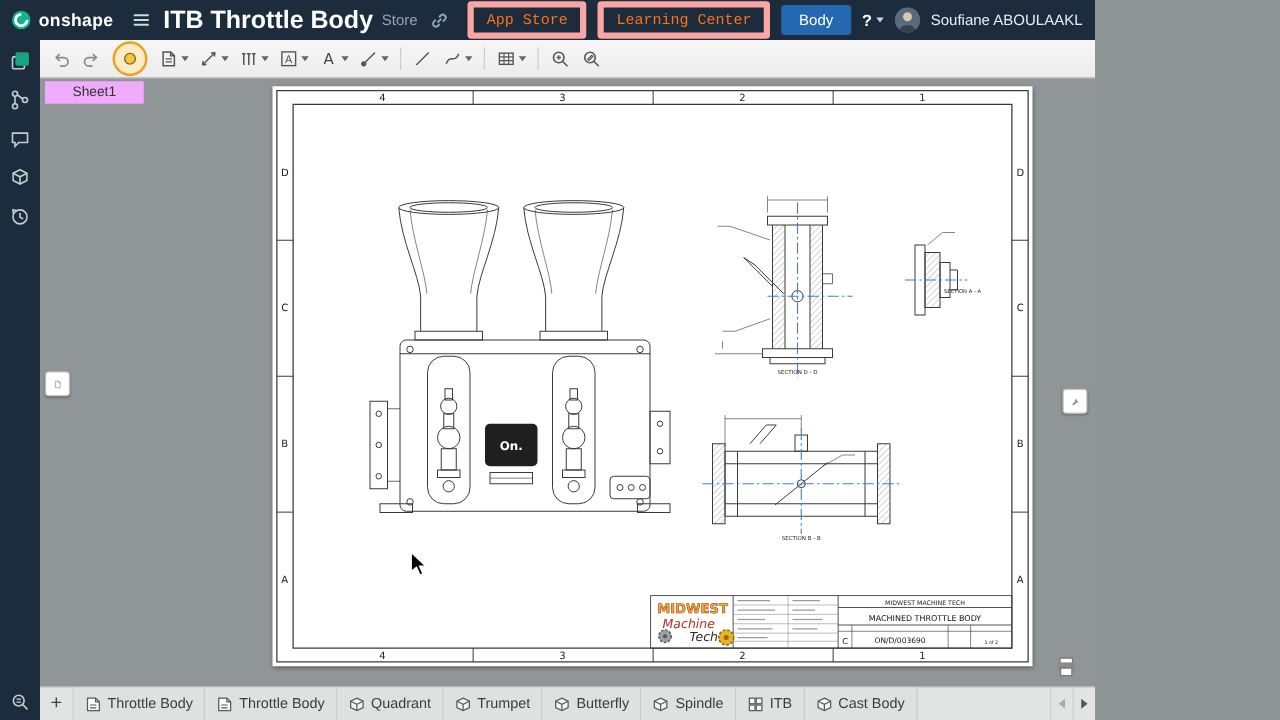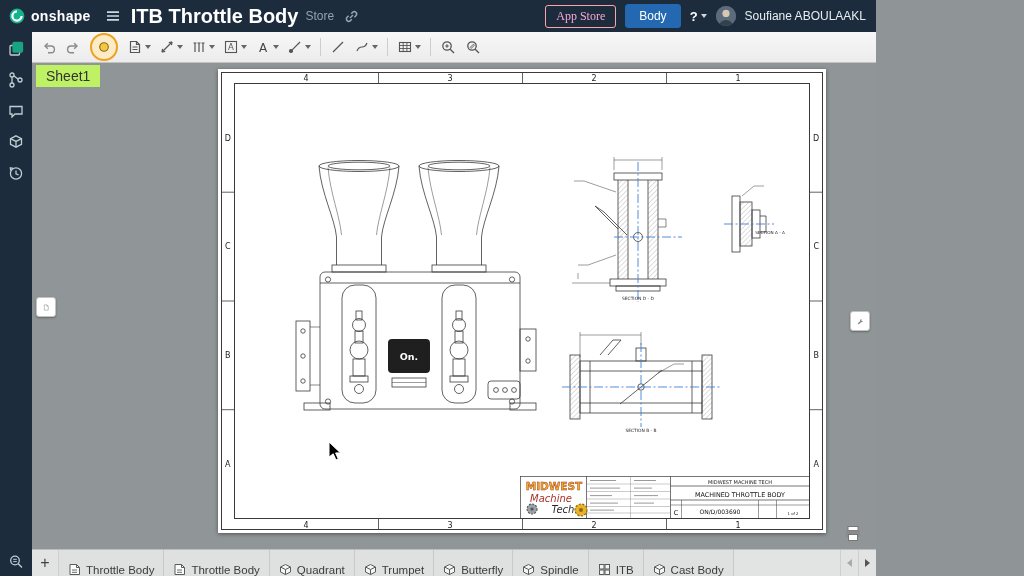--- a/index.html
+++ b/index.html
@@ -9,22 +9,22 @@
   
   .topbar{height:32px;background:#1c2c3d;display:flex;align-items:center;
     padding:0 10px 0 8px;flex:none;}
   .logo{display:flex;align-items:center;gap:5px;}
   .logo-word{color:#fff;font-size:14px;font-weight:600;letter-spacing:.3px;}
   .burger{margin-left:14px;cursor:pointer;display:flex;}
   .doc-title{color:#fff;font-size:20px;font-weight:bold;margin-left:10px;white-space:nowrap;}
   .workspace{color:#93a2b0;font-size:12px;margin-left:7px;}
   .linkicon{margin-left:10px;display:flex;}
   .top-right{margin-left:auto;display:flex;align-items:center;gap:9px;}
-  .ghost-btn{border:1px solid #fca5a5;background:transparent;color:#f9a8d4;
-    font-size:12px;padding:3px 10px;border-radius:3px;font-family:Liberation Serif, serif;cursor:pointer;white-space:nowrap;}
+  .ghost-btn{border:5px solid #fca5a5;background:transparent;color:#f97316;
+    font-size:12px;padding:3px 10px;border-radius:3px;font-family:Liberation Mono, monospace;cursor:pointer;white-space:nowrap;}
   .share-btn{background:#2368b0;border:1px solid #2368b0;color:#fff;font-size:12px;
     padding:4px 13px;border-radius:3px;font-family:inherit;cursor:pointer;}
   .help{display:flex;align-items:center;gap:3px;color:#fff;font-size:13px;font-weight:bold;cursor:pointer;}
   .caret-light{width:0;height:0;border-left:3.5px solid transparent;border-right:3.5px solid transparent;border-top:4px solid #cfd6dc;}
   .avatar{width:20px;height:20px;border-radius:50%;overflow:hidden;background:#5b6b7c;flex:none;}
   .username{color:#e8edf2;font-size:12px;white-space:nowrap;}
 
   
   .content{display:flex;height:544px;flex:none;}
   .rail{width:32px;background:#1c2c3d;display:flex;flex-direction:column;align-items:center;
@@ -39,37 +39,37 @@
   .tb{height:24px;display:flex;align-items:center;justify-content:center;border-radius:3px;
     padding:0 3px;cursor:pointer;}
   .caret-dark{width:0;height:0;border-left:3.5px solid transparent;border-right:3.5px solid transparent;
     border-top:4px solid #666;margin-left:2px;}
   .tb-sep{width:1px;height:18px;background:#cdcdcd;margin:0 4px;flex:none;}
   .tb-highlight{width:24px;height:24px;border-radius:50%;border:2.5px solid #eda21e;
     background:#fdeac6;display:flex;align-items:center;justify-content:center;margin:0 4px;cursor:pointer;}
 
   
   .canvas{flex:1;position:relative;background:#909597;overflow:hidden;}
-  .sheet-tab{position:absolute;left:4px;top:2px;background:#bef264;color:#333;
-    font-size:14px;padding:3px 10px;z-index:6;cursor:pointer;}
+  .sheet-tab{position:absolute;left:4px;top:2px;background:#f0abfc;color:#333;
+    font-size:11px;padding:3px 22px;z-index:6;cursor:pointer;}
   .sheet{position:absolute;left:186px;top:6px;width:608px;height:464px;background:#fff;
     box-shadow:0 1px 4px rgba(0,0,0,.45);}
   .fbtn{position:absolute;width:20px;height:20px;background:#fff;border:1px solid #c3c3c3;
     border-radius:3px;display:flex;align-items:center;justify-content:center;
     box-shadow:0 1px 2px rgba(0,0,0,.3);cursor:pointer;z-index:7;}
   .printer{position:absolute;right:14px;top:462px;cursor:pointer;z-index:7;display:flex;}
   .cursor{position:absolute;left:296px;top:378px;z-index:9;}
 
   
   .tabbar{height:26px;background:#e2e3e3;border-top:1px solid #bdbdbd;display:flex;
     align-items:stretch;flex:none;min-width:0;}
   .add-btn{width:26px;display:flex;align-items:center;justify-content:center;color:#444;
     font-size:16px;border-right:1px solid #cfcfcf;cursor:pointer;flex:none;}
   .tabs{flex:1;display:flex;overflow:hidden;min-width:0;}
-  .tab{display:flex;align-items:flex-end;gap:5px;padding:0 9px;border-right:1px solid #c9c9c9;
+  .tab{display:flex;align-items:center;gap:5px;padding:0 9px;border-right:1px solid #c9c9c9;
     font-size:11.5px;color:#3c3c3c;background:#dfe0e0;white-space:nowrap;cursor:pointer;flex:none;}
   .tab.active{background:#fff;box-shadow:inset 0 -2px 0 #2f7bc4;color:#111;}
   .tab-nav{width:17px;display:flex;align-items:center;justify-content:center;
     border-left:1px solid #cfcfcf;cursor:pointer;flex:none;}
   .chev-r{width:0;height:0;border-top:4.5px solid transparent;border-bottom:4.5px solid transparent;border-left:5.5px solid #555;}
   .chev-l{width:0;height:0;border-top:4.5px solid transparent;border-bottom:4.5px solid transparent;border-right:5.5px solid #aaa;}
 
   svg{display:block;}
   svg text{font-family:"DejaVu Sans",sans-serif;}
 </style>
@@ -95,20 +95,21 @@
     <span class="workspace">Store</span>
     <span class="linkicon">
       <svg width="15" height="15" viewBox="0 0 15 15" fill="none" stroke="#93a4b3" stroke-width="1.5">
         <path d="M6 9 L9 6"></path>
         <path d="M7.2 4.8 8.6 3.4 a2.3 2.3 0 0 1 3.3 3.3 L10.4 8.2"></path>
         <path d="M7.8 10.2 6.4 11.6 a2.3 2.3 0 0 1 -3.3 -3.3 L4.6 6.8"></path>
       </svg>
     </span>
     <div class="top-right">
       <button class="ghost-btn">App Store</button>
+      <button class="ghost-btn">Learning Center</button>
       <button class="share-btn">Body</button>
       <div class="help">
         <span>?</span>
         <span class="caret-light"></span>
       </div>
       <div class="avatar">
         <svg width="20" height="20" viewBox="0 0 20 20">
           <rect width="20" height="20" fill="#5b6b7c"></rect>
           <circle cx="10" cy="7.4" r="3.6" fill="#d8c7b2"></circle>
           <path d="M3 20 a7 6 0 0 1 14 0 Z" fill="#33404e"></path>

